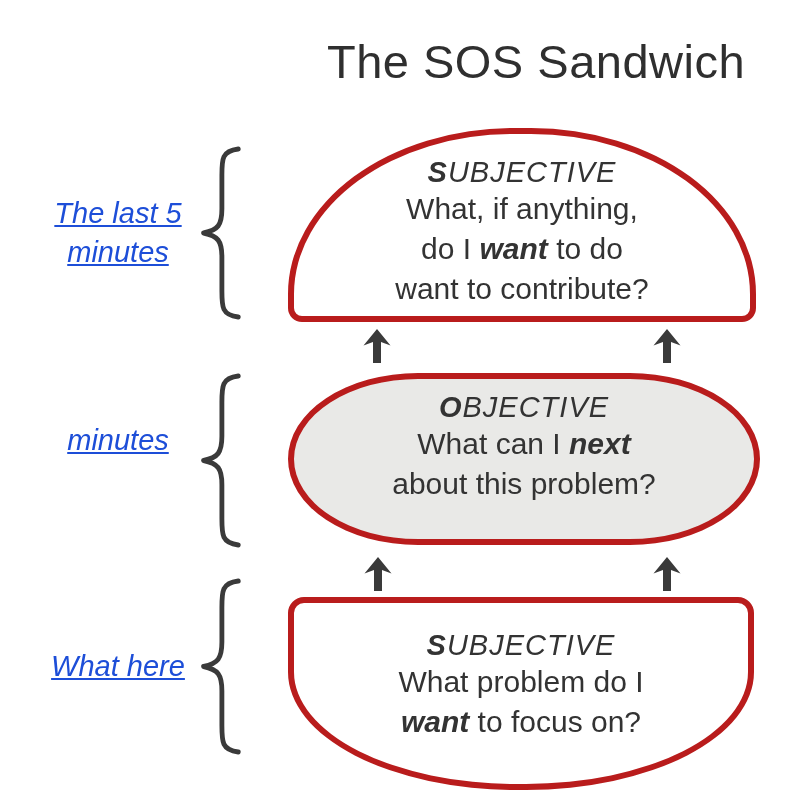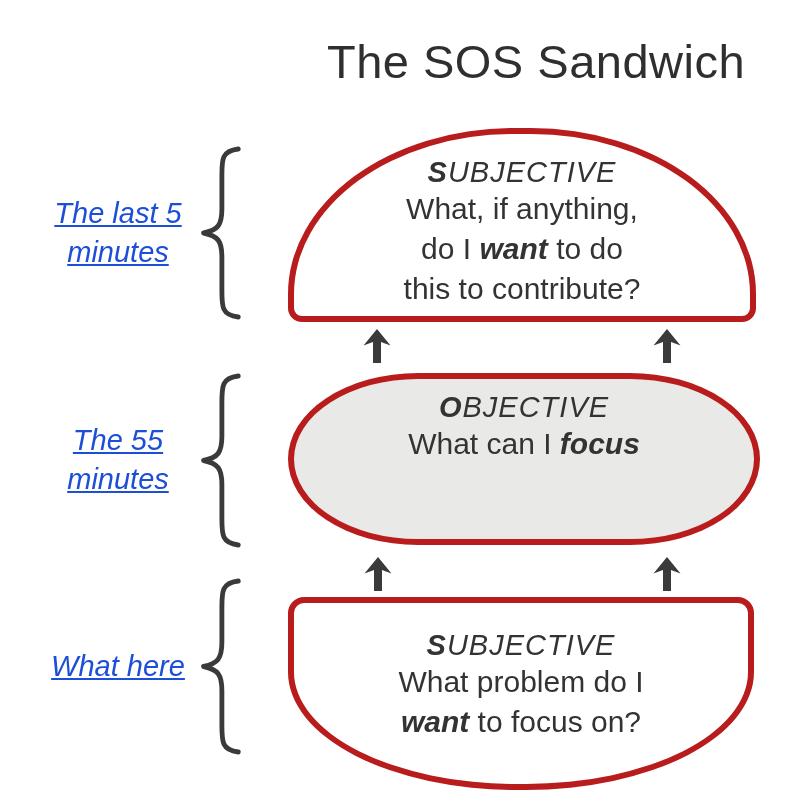--- a/index.html
+++ b/index.html
@@ -58,55 +58,55 @@
 
   <div class="side-label" style="top:194px">
     <div>The last 5</div>
     <div>minutes</div>
   </div>
   <svg class="brace" style="top:145px;height:176px" viewBox="0 0 56 176" preserveAspectRatio="none">
     <path d="M48 4 C31 6 31 14 31 30 L31 64 C31 80 27 85 12 88 C27 91 31 96 31 112 L31 146 C31 162 31 170 48 172" fill="none" stroke="#3a3a3a" stroke-width="5" stroke-linecap="round" stroke-linejoin="round"></path>
   </svg>
 
   <div class="side-label" style="top:421px">
-    <div>The 55</div>
     <div>minutes</div>
   </div>
   <svg class="brace" style="top:372px;height:177px" viewBox="0 0 56 176" preserveAspectRatio="none">
     <path d="M48 4 C31 6 31 14 31 30 L31 64 C31 80 27 85 12 88 C27 91 31 96 31 112 L31 146 C31 162 31 170 48 172" fill="none" stroke="#3a3a3a" stroke-width="5" stroke-linecap="round" stroke-linejoin="round"></path>
   </svg>
 
   <div class="side-label" style="top:647px">
     <div>What here</div>
     <div></div>
   </div>
   <svg class="brace" style="top:577px;height:179px" viewBox="0 0 56 176" preserveAspectRatio="none">
     <path d="M48 4 C31 6 31 14 31 30 L31 64 C31 80 27 85 12 88 C27 91 31 96 31 112 L31 146 C31 162 31 170 48 172" fill="none" stroke="#3a3a3a" stroke-width="5" stroke-linecap="round" stroke-linejoin="round"></path>
   </svg>
 
   <div class="box box-top">
     <div class="heading"><span class="initial">S</span><span class="rest">UBJECTIVE</span></div>
     <div class="body">
       <div class="line"><span>What, if anything,</span><em></em><span></span></div>
       <div class="line"><span>do I </span><em>want</em><span> to do</span></div>
-      <div class="line"><span>this to contribute?</span><em></em><span></span></div>
+      <div class="line"><span>want to contribute?</span><em></em><span></span></div>
     </div>
   </div>
 
   <svg class="arrow" style="left:363px;top:329px" viewBox="0 0 28 34">
     <path d="M14 0 L27.5 16.5 L18 13 L18 34 L10 34 L10 13 L0.5 16.5 Z" fill="#3a3a3a"></path>
   </svg>
   <svg class="arrow" style="left:653px;top:329px" viewBox="0 0 28 34">
     <path d="M14 0 L27.5 16.5 L18 13 L18 34 L10 34 L10 13 L0.5 16.5 Z" fill="#3a3a3a"></path>
   </svg>
 
   <div class="box box-mid">
     <div class="heading"><span class="initial">O</span><span class="rest">BJECTIVE</span></div>
     <div class="body">
-      <div class="line"><span>What can I </span><em>focus</em><span></span></div>
+      <div class="line"><span>What can I </span><em>next</em><span></span></div>
+      <div class="line"><span>about this problem?</span><em></em><span></span></div>
     </div>
   </div>
 
   <svg class="arrow" style="left:364px;top:557px" viewBox="0 0 28 34">
     <path d="M14 0 L27.5 16.5 L18 13 L18 34 L10 34 L10 13 L0.5 16.5 Z" fill="#3a3a3a"></path>
   </svg>
   <svg class="arrow" style="left:653px;top:557px" viewBox="0 0 28 34">
     <path d="M14 0 L27.5 16.5 L18 13 L18 34 L10 34 L10 13 L0.5 16.5 Z" fill="#3a3a3a"></path>
   </svg>
 

